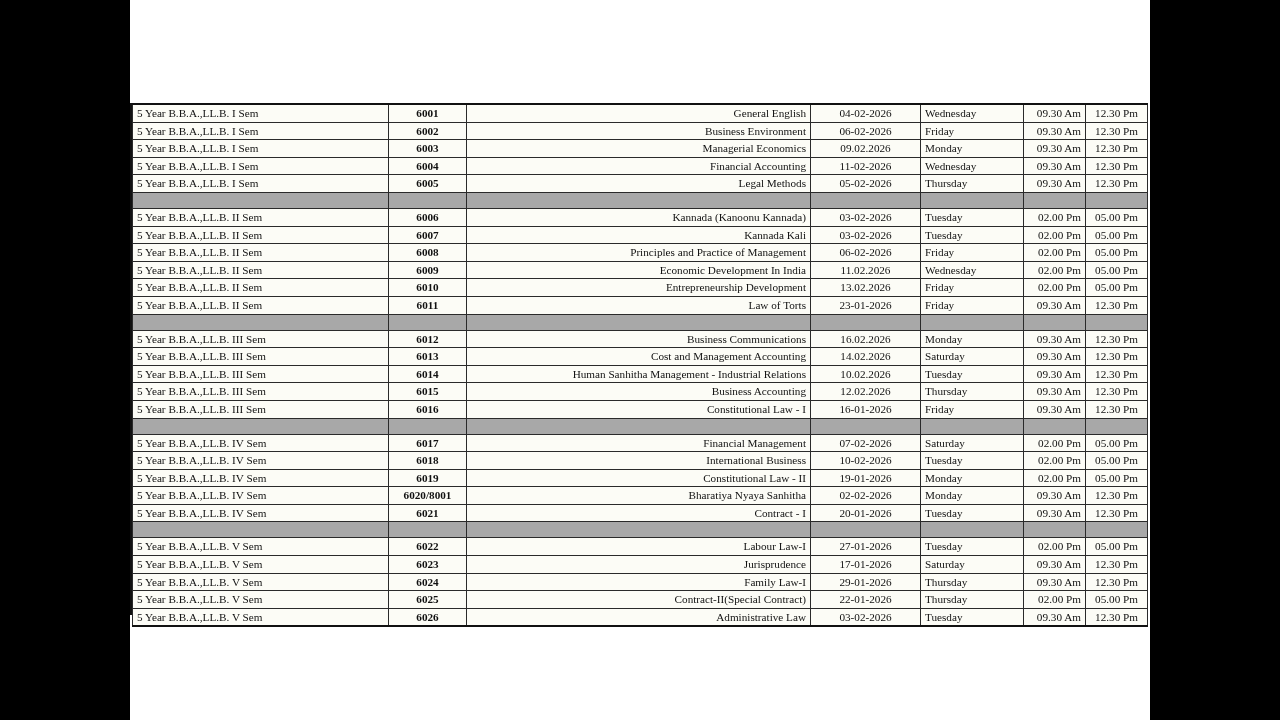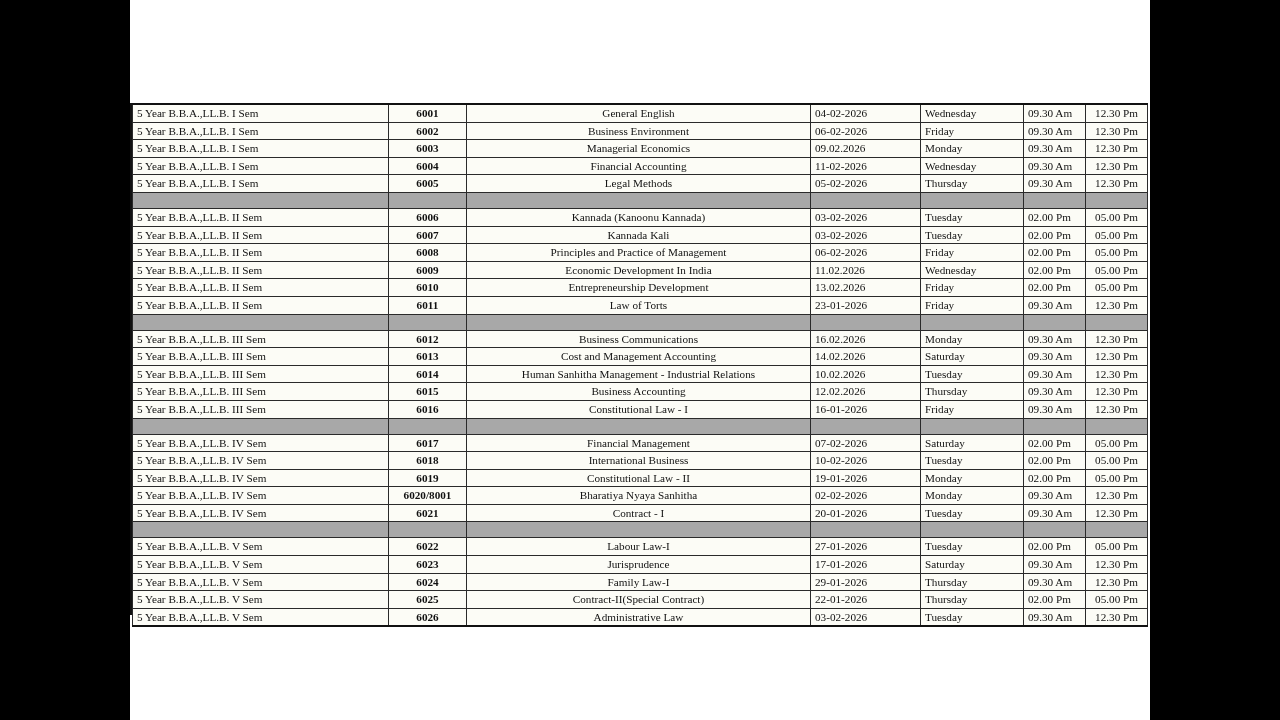--- a/index.html
+++ b/index.html
@@ -52,24 +52,24 @@
   col.c-course  { width: 256px; }
   col.c-code    { width: 78px;  }
   col.c-subject { width: 344px; }
   col.c-date    { width: 110px; }
   col.c-day     { width: 103px; }
   col.c-from    { width: 62px;  }
   col.c-to      { width: 62px;  }
 
   td.course  { text-align: left;  padding-left: 5px; }
   td.code    { text-align: center; font-weight: bold; }
-  td.subject { text-align: center;  padding-left: 5px; }
-  td.date    { }
+  td.subject { text-align: right;  padding-left: 5px; }
+  td.date    { text-align: center; }
   td.day     { }
-  td.from    { text-align: left; }
+  td.from    { text-align: right; }
   td.to      { text-align: center; font-family: Liberation Serif, serif; }
 
   tr.spacer td {
     background: #a8a8a8;
     height: 15px;
     line-height: 15px;
     border-top: 1px solid #2a2a2a;
     border-bottom: 1px solid #2a2a2a;
   }
   tr.firstrow td { border-top: 2px solid #111111; }

